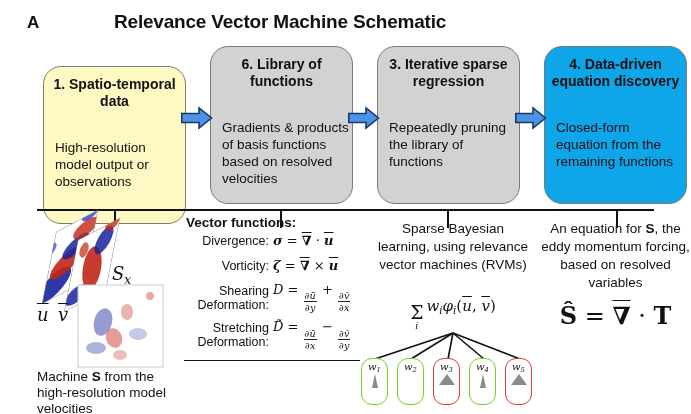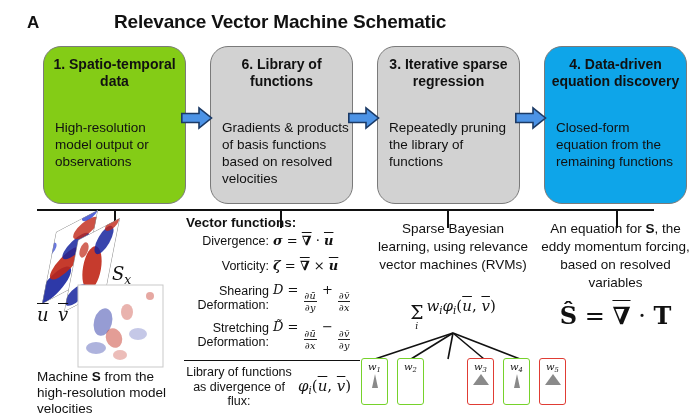--- a/index.html
+++ b/index.html
@@ -42,41 +42,41 @@
   .b-math{font-size:13px;}
   .col2-sep{border:0;border-top:1.5px solid #111;margin:9px 0 0 0;}
   .lib-row{display:flex;align-items:center;margin-top:4px;}
   .lib-label{width:110px;flex:none;text-align:center;font-size:12.5px;line-height:1.18;}
   .lib-math{font-size:15px;margin-left:4px;}
   
   .c3-text{position:absolute;left:375px;top:220px;width:156px;text-align:center;font-size:13.5px;line-height:1.33;}
   .c3-sum{position:absolute;left:375px;top:297px;width:156px;text-align:center;font-size:15px;}
   .fan-svg{position:absolute;left:358px;top:330px;}
   .w-row{position:absolute;left:361px;top:358px;display:flex;gap:9px;}
-  .w-box{width:27px;height:47px;box-sizing:border-box;border:1.7px solid #7a7a7a;border-radius:3px;
+  .w-box{width:27px;height:47px;box-sizing:border-box;border:1.7px solid #7a7a7a;border-radius:11px;
     background:#fff;display:flex;flex-direction:column;align-items:center;justify-content:space-between;
     padding:2px 0 21px;}
   .w-label{font-size:10px;}
   .dist{width:0;height:0;border-bottom:12px solid #8a8a8a;}
   .dist[data-dist="narrow"]{border-left:3px solid transparent;border-right:3px solid transparent;border-bottom-width:14px;}
   .dist[data-dist="wide"]{border-left:8px solid transparent;border-right:8px solid transparent;border-bottom-width:11px;}
   
   .c4-text{position:absolute;left:541px;top:220px;width:149px;text-align:center;font-size:13.5px;line-height:1.33;}
   .c4-eq{position:absolute;left:541px;top:301px;width:149px;text-align:center;font-size:24px;}
   .bold-inline{font-weight:bold;}
 </style>
 </head>
 <body>
 
 <div id="stage">
 
   <div class="panel-label">A</div>
   <div class="fig-title">Relevance Vector Machine Schematic</div>
 
-  <div class="step-box" style="left: 43px; background-color: #84cc16; border-color: rgb(122, 122, 122);">
+  <div class="step-box" style="left: 43px; background-color: #fef9c3; border-color: rgb(122, 122, 122); margin-top: 20px;">
     <div class="step-title">1. Spatio-temporal data</div>
     <div class="step-body">High-resolution model output or observations</div>
   </div>
   <div class="step-box" style="left: 210px; background-color: rgb(210, 210, 210); border-color: rgb(122, 122, 122);">
     <div class="step-title">6. Library of functions</div>
     <div class="step-body">Gradients &amp; products of basis functions based on resolved velocities</div>
   </div>
   <div class="step-box" style="left: 377px; background-color: rgb(210, 210, 210); border-color: rgb(122, 122, 122);">
     <div class="step-title">3. Iterative sparse regression</div>
     <div class="step-body">Repeatedly pruning the library of functions</div>
@@ -175,24 +175,20 @@
       <span class="b-label">Stretching Deformation:</span>
       <span class="b-math math"><span>D̃</span><span class="m-r"> = </span><span class="frac">
             <span class="num">∂ū</span>
             <span class="den">∂x</span>
           </span><span class="m-r"> − </span><span class="frac">
             <span class="num">∂v̄</span>
             <span class="den">∂y</span>
           </span></span>
     </div>
     <hr class="col2-sep">
-    <div class="lib-row">
-      <span class="lib-label">Library of functions as divergence of flux:</span>
-      <span class="lib-math math"><span>φ</span><span class="m-sub">i</span><span class="m-r">(</span><span class="m-ol">u</span><span class="m-r">, </span><span class="m-ol">v</span><span class="m-r">)</span></span>
-    </div>
   </div>
 
   <div class="c3-text">Sparse Bayesian learning, using relevance vector machines (RVMs)</div>
   <div class="c3-sum math"><span class="sum">
         <span class="sig">Σ</span>
         <span class="und">i</span>
       </span><span>w</span><span class="m-sub">i</span><span>φ</span><span class="m-sub">i</span><span class="m-r">(</span><span class="m-ol">u</span><span class="m-r">, </span><span class="m-ol">v</span><span class="m-r">)</span></div>
   <svg class="fan-svg" width="196" height="30" viewBox="0 0 196 30">
     <line x1="95" y1="3" x2="17" y2="29" stroke="#111" stroke-width="1.6"></line>
     <line x1="95" y1="3" x2="53" y2="29" stroke="#111" stroke-width="1.6"></line>
@@ -202,21 +198,21 @@
   </svg>
   <div class="w-row">
     <div class="w-box" style="border-color: rgb(118, 210, 43);">
       <span class="w-label math"><span>w</span><span class="m-sub">1</span></span>
       <span class="dist" data-dist="narrow" style="border-bottom-color: rgb(138, 138, 138);"></span>
     </div>
     <div class="w-box" style="border-color: rgb(118, 210, 43); gap: 44px;">
       <span class="w-label math"><span>w</span><span class="m-sub">2</span></span>
       <span class="dist" data-dist="narrow" style="border-bottom-color: rgb(138, 138, 138);"></span>
     </div>
-    <div class="w-box" style="border-color: rgb(224, 60, 52); margin-left: 34px;">
+    <div class="w-box" style="border-color: rgb(224, 60, 52);">
       <span class="w-label math"><span>w</span><span class="m-sub">3</span></span>
       <span class="dist" data-dist="wide" style="border-bottom-color: rgb(138, 138, 138);"></span>
     </div>
     <div class="w-box" style="border-color: rgb(118, 210, 43); justify-content: space-between;">
       <span class="w-label math"><span>w</span><span class="m-sub">4</span></span>
       <span class="dist" data-dist="narrow" style="border-bottom-color: rgb(138, 138, 138);"></span>
     </div>
     <div class="w-box" style="border-color: rgb(224, 60, 52);">
       <span class="w-label math"><span>w</span><span class="m-sub">5</span></span>
       <span class="dist" data-dist="wide" style="border-bottom-color: rgb(138, 138, 138);"></span>

